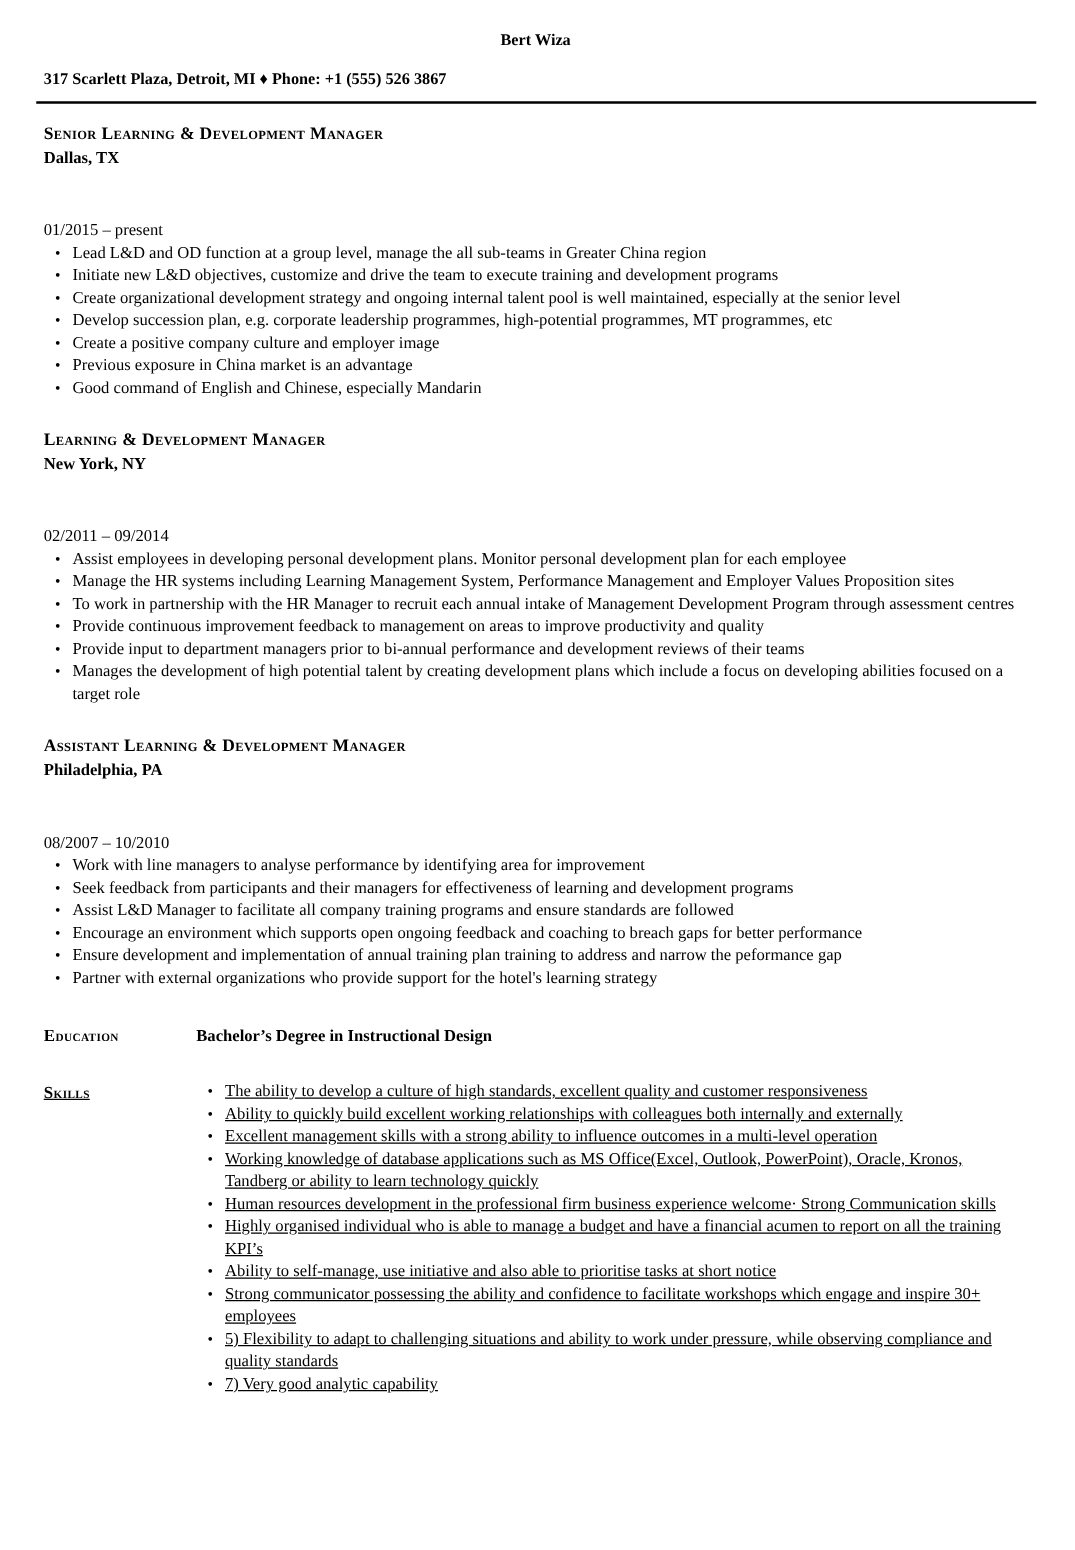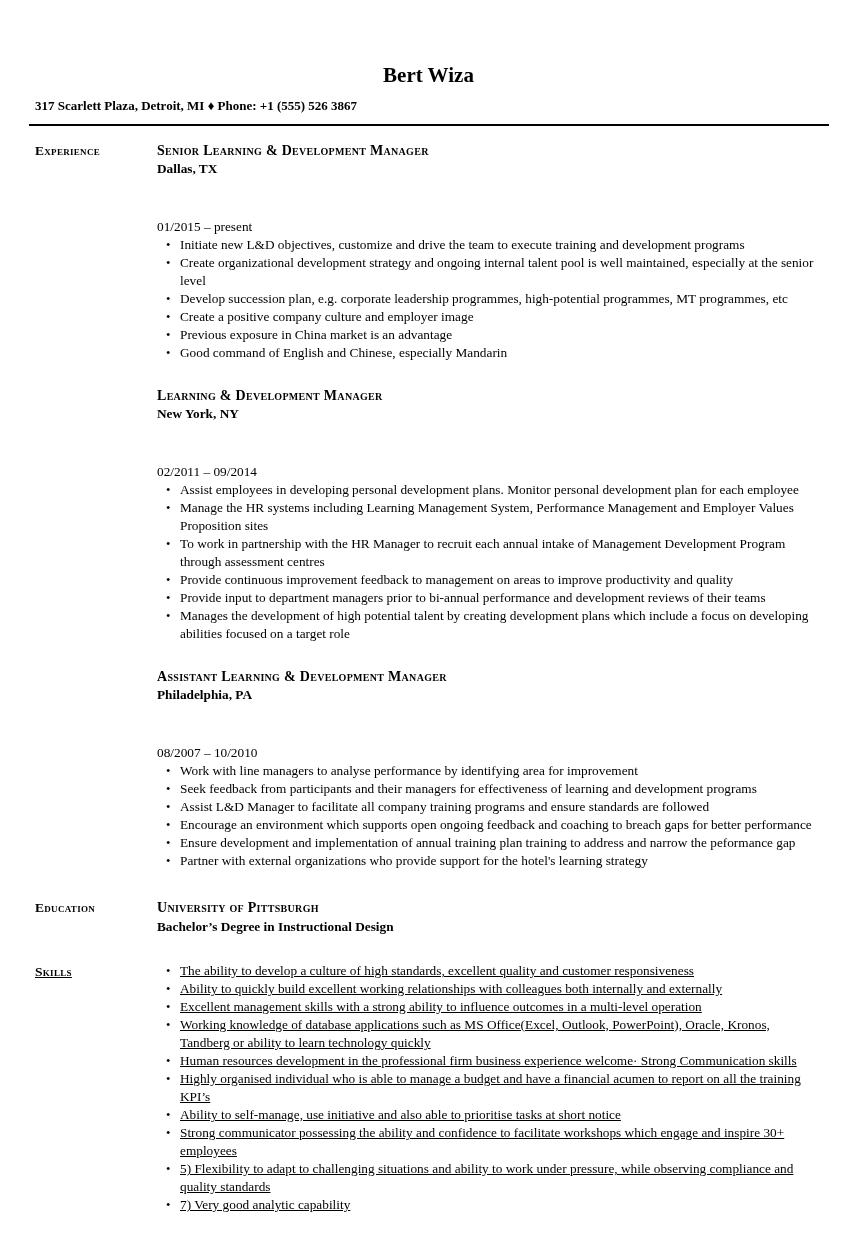--- a/index.html
+++ b/index.html
@@ -7,24 +7,23 @@
     width: 860px; height: 1240px;
     box-sizing: border-box;
     padding: 22px 38px 0 35px;
     background: #ffffff;
     color: #000000;
     font-family: "Liberation Serif", serif;
     overflow: hidden;
   }
   .name {
     text-align: center;
-    font-size: 21px;
+    font-size: 13px;
     font-weight: bold;
     line-height: 20px;
-    margin-top: 43px;
   }
   .contact {
     text-align: left;
     font-size: 13px;
     font-weight: bold;
     margin-top: 13px;
     line-height: 16px;
   }
   .rule {
     border-bottom: 2px solid #000000;
@@ -101,28 +100,28 @@
 <div class="page">
 
   <header>
     <div class="name">Bert Wiza</div>
     <div class="contact">317 Scarlett Plaza, Detroit, MI ♦ Phone: +1 (555) 526 3867</div>
   </header>
 
   <div class="rule"></div>
 
   <section class="section experience-section">
-    <div class="section-label">Experience</div>
     <div class="section-content">
 
       <article class="job">
         <h3 class="job-title">Senior Learning &amp; Development Manager</h3>
         <div class="job-location">Dallas, TX</div>
         <div class="job-dates">01/2015 – present</div>
         <ul class="bullets">
+          <li>Lead L&amp;D and OD function at a group level, manage the all sub-teams in Greater China region</li>
           <li>Initiate new L&amp;D objectives, customize and drive the team to execute training and development programs</li>
           <li>Create organizational development strategy and ongoing internal talent pool is well maintained, especially at the senior level</li>
           <li>Develop succession plan, e.g. corporate leadership programmes, high-potential programmes, MT programmes, etc</li>
           <li>Create a positive company culture and employer image</li>
           <li>Previous exposure in China market is an advantage</li>
           <li>Good command of English and Chinese, especially Mandarin</li>
         </ul>
       </article>
 
       <article class="job">
@@ -152,21 +151,20 @@
           <li>Partner with external organizations who provide support for the hotel's learning strategy</li>
         </ul>
       </article>
 
     </div>
   </section>
 
   <section class="section education-section">
     <div class="section-label">Education</div>
     <div class="section-content">
-      <h3 class="school">University of Pittsburgh</h3>
       <div class="degree">Bachelor’s Degree in Instructional Design</div>
     </div>
   </section>
 
   <section class="section skills-section">
     <div class="section-label">Skills</div>
     <div class="section-content">
       <ul class="bullets">
         <li>The ability to develop a culture of high standards, excellent quality and customer responsiveness</li>
         <li>Ability to quickly build excellent working relationships with colleagues both internally and externally</li>

